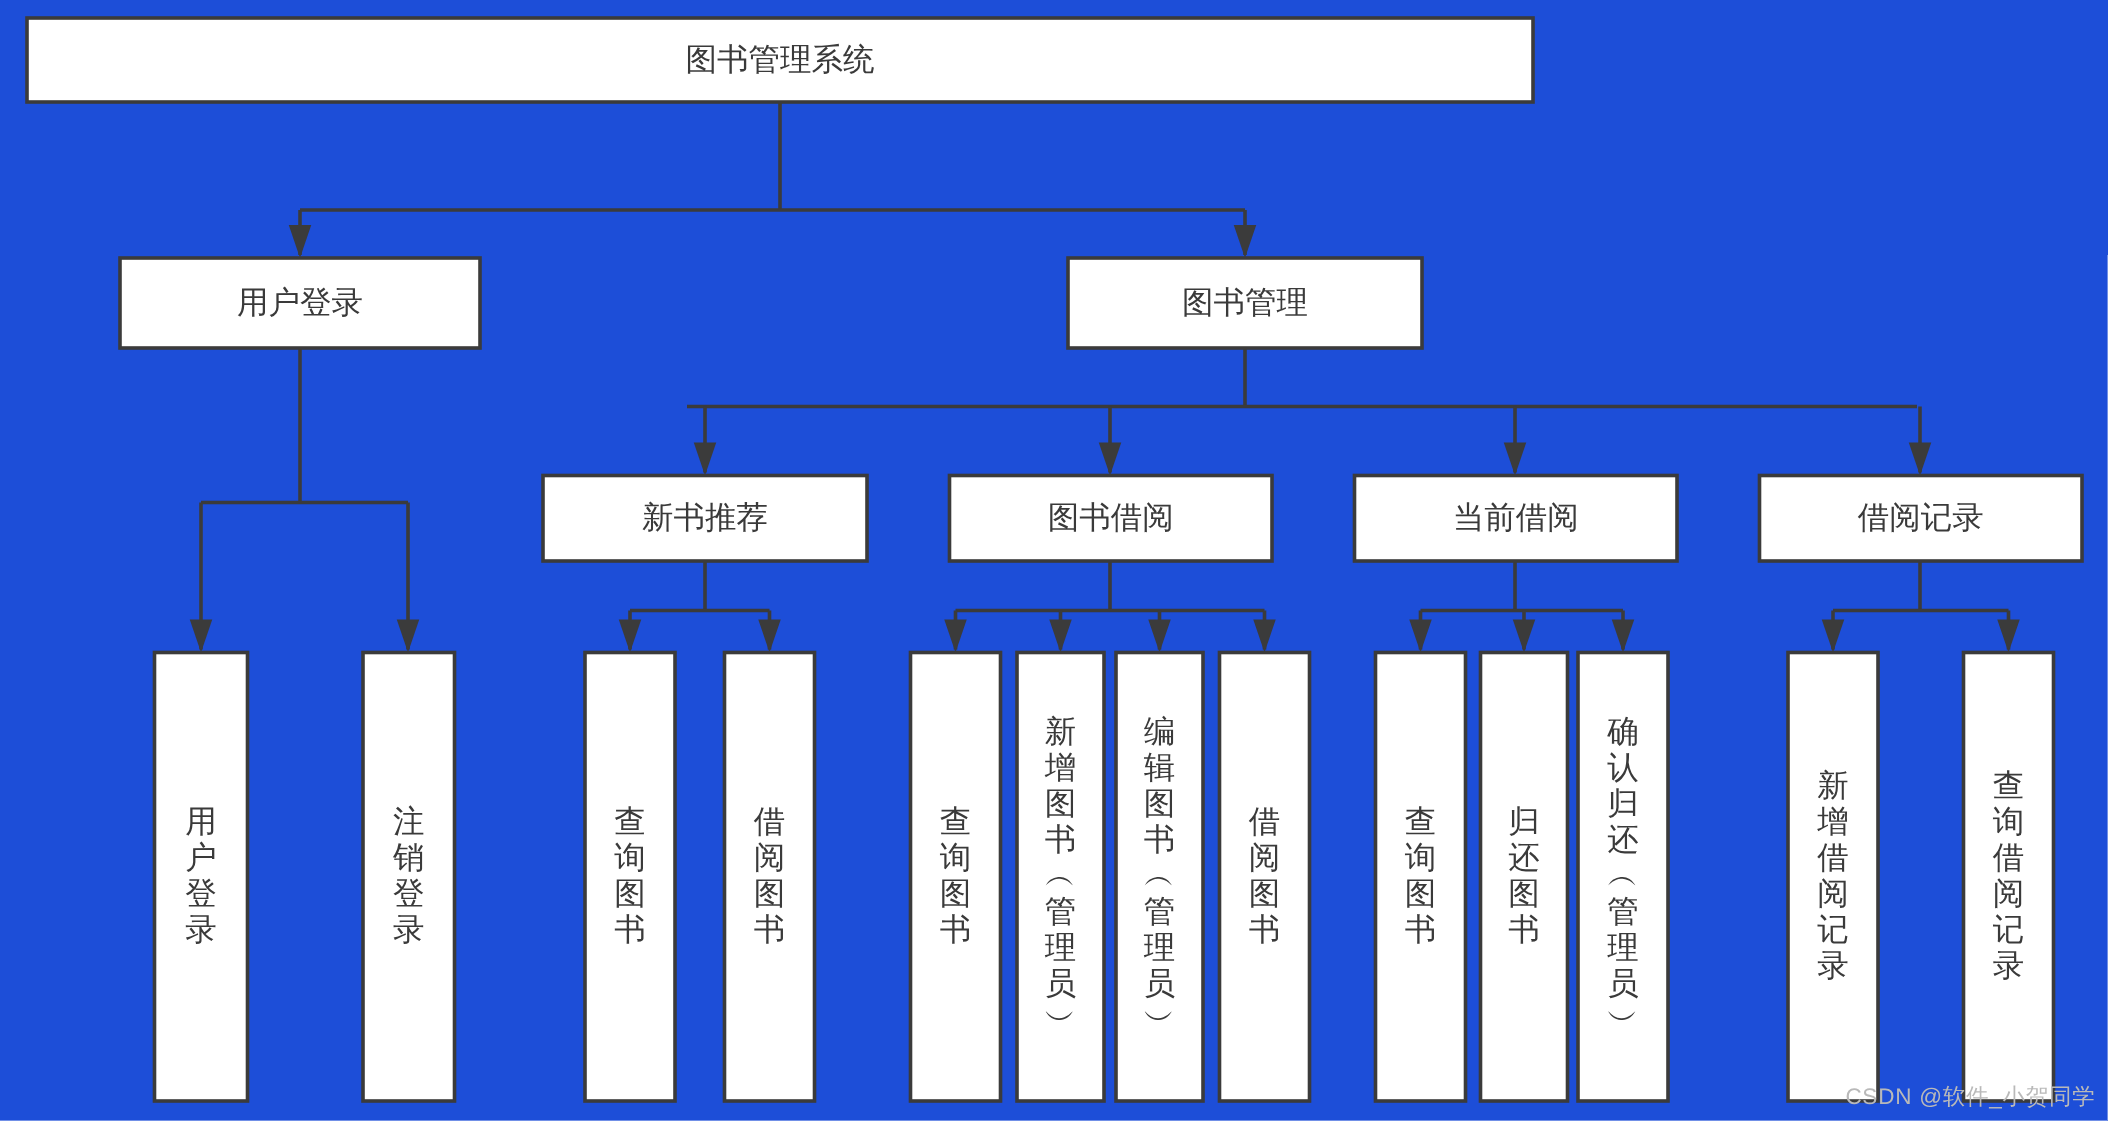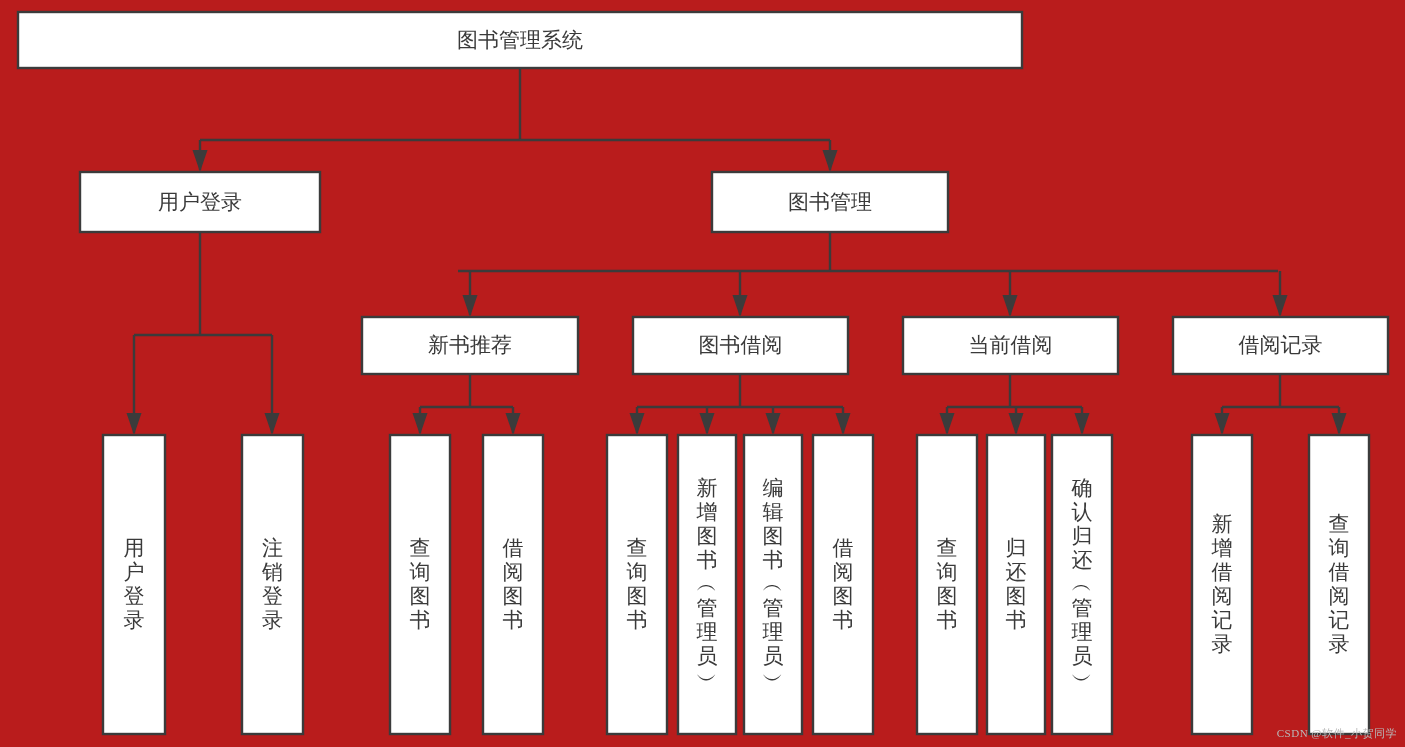--- a/index.html
+++ b/index.html
@@ -11,21 +11,21 @@
   body {
     width: 1405px;
     height: 747px;
     font-family: "Liberation Sans", "DejaVu Sans", sans-serif;
     overflow: hidden;
   }
   #diagram-root {
     position: relative;
     width: 1405px;
     height: 747px;
-    background: #b91c1c;
+    background: #1d4ed8;
   }
   svg#flow-svg {
     position: absolute;
     left: 0;
     top: 0;
     width: 1405px;
     height: 747px;
     display: block;
   }
   .node-box {
@@ -53,22 +53,22 @@
   .node-label-v {
     fill: #3a3a3a;
     font-family: "Liberation Sans", "DejaVu Sans", sans-serif;
     font-size: 21px;
     text-anchor: middle;
   }
   .watermark-text {
     position: absolute;
     right: 8px;
     bottom: 6px;
-    font-family: Liberation Serif, serif;
-    font-size: 11px;
+    font-family: Liberation Sans, sans-serif;
+    font-size: 15px;
     color: #b9b9b9;
     letter-spacing: 0.5px;
     white-space: nowrap;
     user-select: none;
   }
 </style>
 </head>
 <body>
 
 <div id="diagram-root">

